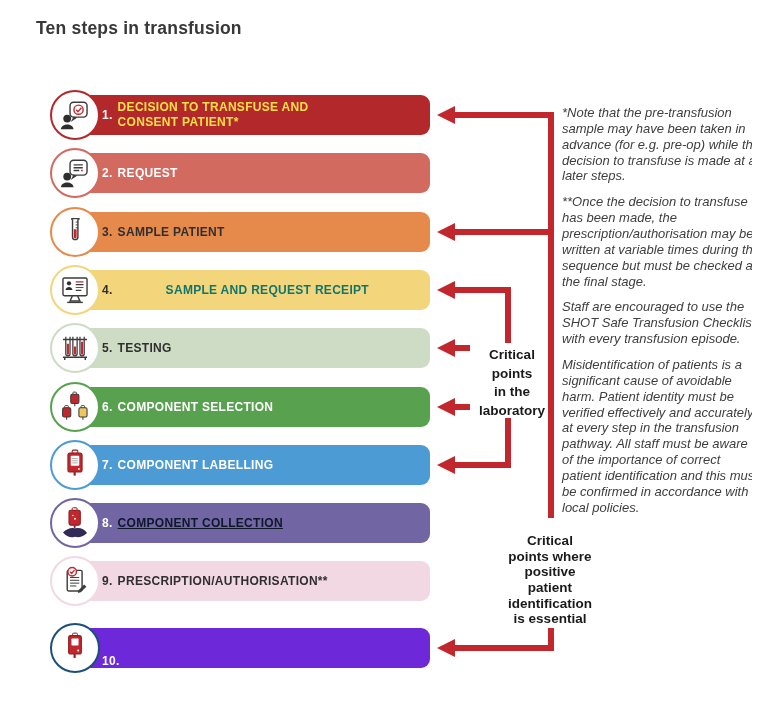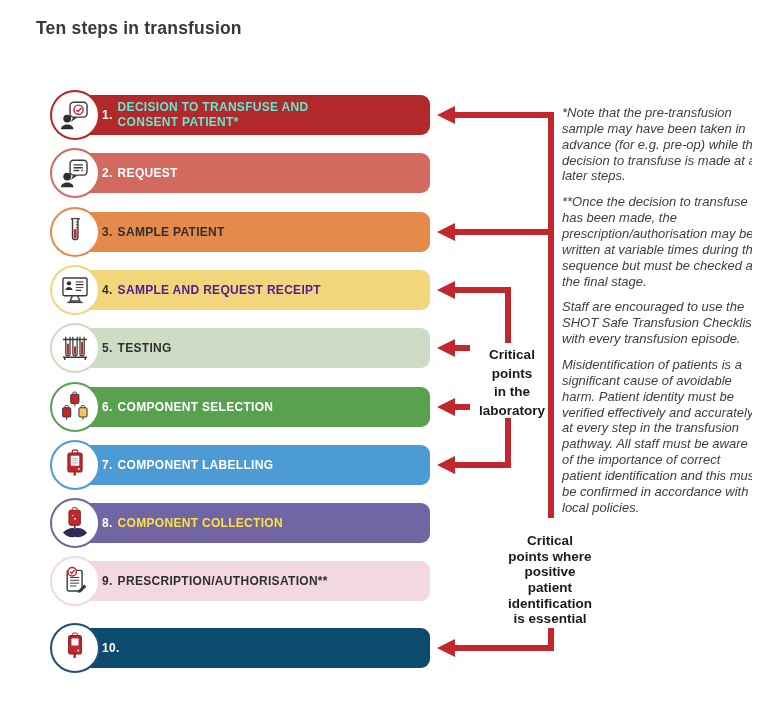--- a/index.html
+++ b/index.html
@@ -45,21 +45,21 @@
 </head>
 <body>
 
 <div class="canvas">
 
   <div class="title">Ten steps in transfusion</div>
 
   <div class="step" style="top:95px">
     <div class="bar" style="background-color: rgb(179, 40, 43);">
       <span class="num" style="color: rgb(255, 255, 255);">1.</span>
-      <span class="lbl" style="color: #5eead4;">DECISION TO TRANSFUSE AND
+      <span class="lbl" style="color: #fde047;">DECISION TO TRANSFUSE AND
 CONSENT PATIENT*</span>
     </div>
     <div class="circle" style="border-color: rgb(179, 40, 43);">
       <svg viewBox="0 0 48 48">
         <circle cx="13" cy="29" r="5.5" fill="#2e2e2e"></circle>
         <path d="M4 44 c1 -9 17 -9 18 0 z" fill="#2e2e2e"></path>
         <rect x="17" y="6" width="24" height="21" rx="5" fill="#fff" stroke="#3c3c3c" stroke-width="2"></rect>
         <path d="M22 26 l-4 8 9 -6 z" fill="#3c3c3c"></path>
         <circle cx="29" cy="16.5" r="6.5" fill="none" stroke="#C1272D" stroke-width="2"></circle>
         <path d="M25.8 16.5 l2.4 2.7 4.8 -5.4" fill="none" stroke="#C1272D" stroke-width="2"></path>
@@ -95,21 +95,21 @@
         <path d="M20.5 6 v25 a3.8 3.8 0 0 0 7.6 0 V6" fill="#fff" stroke="#3c3c3c" stroke-width="2"></path>
         <path d="M22.3 20 v11 a2 2 0 0 0 4 0 V20 z" fill="#C1272D"></path>
         <path d="M25 10 h3 M25 14 h3 M25 18 h3" stroke="#3c3c3c" stroke-width="1.3"></path>
       </svg>
     </div>
   </div>
 
   <div class="step" style="top:270px">
     <div class="bar" style="background-color: rgb(243, 213, 124);">
       <span class="num" style="color: rgb(47, 47, 47);">4.</span>
-      <span class="lbl" style="color: #4c1d95;">SAMPLE AND REQUEST RECEIPT</span>
+      <span class="lbl" style="color: #0f766e; margin-left: 48px;">SAMPLE AND REQUEST RECEIPT</span>
     </div>
     <div class="circle" style="border-color: rgb(243, 213, 124);">
       <svg viewBox="0 0 48 48">
         <rect x="7" y="7" width="34" height="25" rx="2" fill="#fff" stroke="#3c3c3c" stroke-width="2"></rect>
         <circle cx="15.5" cy="14.5" r="3" fill="#2e2e2e"></circle>
         <path d="M10.5 24 c1 -5.5 9 -5.5 10 0 z" fill="#2e2e2e"></path>
         <path d="M25 12.5 h11 M25 20.5 h11" stroke="#C1272D" stroke-width="1.7"></path>
         <path d="M25 16.5 h11 M25 24.5 h8" stroke="#3c3c3c" stroke-width="1.7"></path>
         <path d="M20.5 32 l-3.5 7.5 h14 l-3.5 -7.5 z" fill="#fff" stroke="#3c3c3c" stroke-width="2"></path>
         <path d="M13 41.5 h22" stroke="#3c3c3c" stroke-width="2"></path>
@@ -169,21 +169,21 @@
         <path d="M20 15 h8 M20 18 h8 M20 21 h8" stroke="#9a9a9a" stroke-width="1.2"></path>
         <circle cx="29.5" cy="29.5" r="1.3" fill="#fff"></circle>
         <path d="M23.5 34 v5" stroke="#8f1d20" stroke-width="3"></path>
       </svg>
     </div>
   </div>
 
   <div class="step" style="top:503px">
     <div class="bar" style="background-color: rgb(113, 102, 163);">
       <span class="num" style="color: rgb(255, 255, 255);">8.</span>
-      <span class="lbl" style="color: #fde047;">COMPONENT COLLECTION</span>
+      <span class="lbl" style="color: #0f172a; text-decoration: underline;">COMPONENT COLLECTION</span>
     </div>
     <div class="circle" style="border-color: rgb(113, 102, 163);">
       <svg viewBox="0 0 48 48">
         <rect x="20" y="2.5" width="7" height="4" rx="1.5" fill="#fff" stroke="#8f1d20" stroke-width="1.4"></rect>
         <rect x="15.5" y="6" width="16" height="21" rx="2.5" fill="#C1272D" stroke="#8f1d20" stroke-width="1.5"></rect>
         <circle cx="24" cy="18" r="1.3" fill="#fff"></circle>
         <circle cx="21" cy="13.5" r="1" fill="#fff"></circle>
         <path d="M23.5 27 v4" stroke="#8f1d20" stroke-width="2.5"></path>
         <path d="M7 37.5 q8 -8 17 -6 q11 -2 17 6.5 q-9 8 -17 5.5 q-9 3 -17 -6 z" fill="#312a56"></path>
       </svg>
@@ -200,21 +200,21 @@
         <rect x="13" y="9" width="21" height="29" rx="2" fill="#fff" stroke="#3c3c3c" stroke-width="2"></rect>
         <path d="M17 19 h13 M17 23 h13 M17 27 h13 M17 31 h9" stroke="#3c3c3c" stroke-width="1.4"></path>
         <circle cx="20" cy="11" r="6" fill="#fff" stroke="#C1272D" stroke-width="2"></circle>
         <path d="M17.2 11 l2.1 2.4 4 -4.8" stroke="#C1272D" stroke-width="2" fill="none"></path>
         <path d="M29 37 l8 -8 3 3 -8 8 -4 1 z" fill="#3c3c3c"></path>
       </svg>
     </div>
   </div>
 
   <div class="step" style="top:628px">
-    <div class="bar" style="background-color: #0c4a6e;">
+    <div class="bar" style="background-color: #6d28d9; align-items: flex-end;">
       <span class="num" style="color: rgb(255, 255, 255);">10.</span>
     </div>
     <div class="circle" style="border-color: rgb(28, 78, 123);">
       <svg viewBox="0 0 48 48">
         <rect x="20.5" y="3" width="7" height="4" rx="1.5" fill="#fff" stroke="#8f1d20" stroke-width="1.4"></rect>
         <rect x="15" y="6.5" width="18" height="26" rx="3" fill="#C1272D" stroke="#8f1d20" stroke-width="1.5"></rect>
         <rect x="19" y="10.5" width="10" height="10" rx="1" fill="#fff"></rect>
         <circle cx="28.5" cy="27.5" r="1.4" fill="#fff"></circle>
         <path d="M23.5 32.5 v5.5" stroke="#8f1d20" stroke-width="3"></path>
       </svg>

